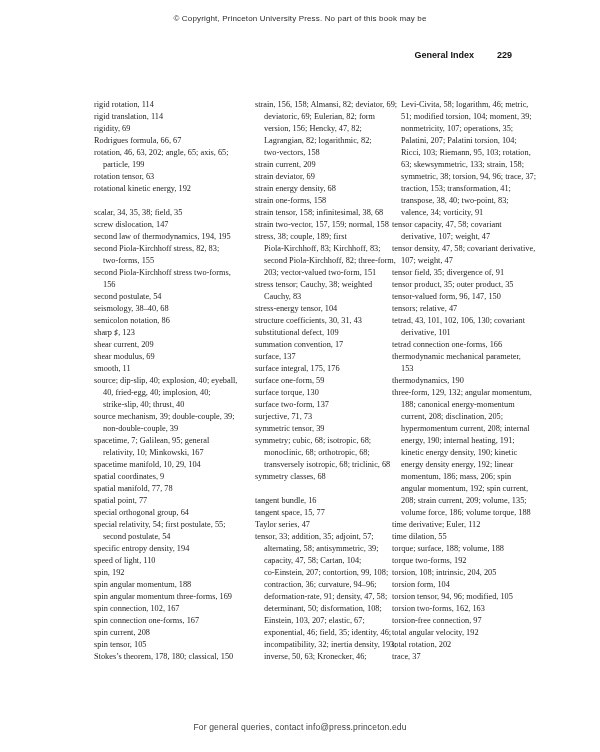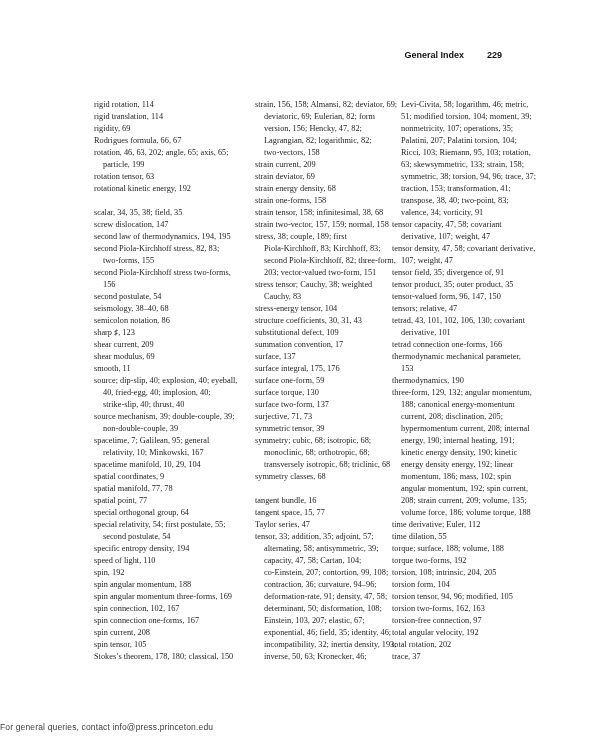--- a/index.html
+++ b/index.html
@@ -13,47 +13,49 @@
   }
   .copyright-wrap {
     position:absolute; top:13px; left:0; right:0;
   }
   .copyright {
     width:fit-content; margin:0 auto; text-align:left;
     font-family:"Liberation Sans","DejaVu Sans",sans-serif;
     font-size:8px; line-height:12px; color:#2d2d2d; letter-spacing:0.15px;
   }
   .running-head {
-    position:absolute; top:50px; right:98px;
+    position:absolute; top:50px; right:88px;
     display:flex; align-items:baseline; gap:23px;
     font-family:"Liberation Sans","DejaVu Sans",sans-serif;
     font-size:9px; font-weight:bold; color:#111;
   }
   .col {
     position:absolute; top:99px;
     font-size:8.3px; line-height:12px;
     color:#1d1d1d;
     margin-left:20px;
   }
   .col1 { left:74px; }
   .col2 { left:235px; }
   .col3 { left:372px; }
   .idx-line { height:12px; white-space:nowrap; }
   .idx-line.cont { padding-left:9px; }
   .footer {
     position:absolute; top:722px; left:0; right:0;
+    text-align:center;
     font-family:"Liberation Sans","DejaVu Sans",sans-serif;
     font-size:8.5px; color:#3c3c3c; letter-spacing:0.15px;
   }
 </style>
 </head>
 <body>
 
 <div class="copyright-wrap">
   <div class="copyright">
+    <div>© Copyright, Princeton University Press. No part of this book may be</div>
   </div>
 </div>
 
 <div class="running-head">
   <span>General Index</span>
   <span>229</span>
 </div>
 
 <div class="col col1">
     <div class="idx-line">rigid rotation, 114</div>
@@ -178,21 +180,21 @@
     <div class="idx-line">thermodynamic mechanical parameter,</div>
     <div class="idx-line cont">153</div>
     <div class="idx-line">thermodynamics, 190</div>
     <div class="idx-line">three-form, 129, 132; angular momentum,</div>
     <div class="idx-line cont">188; canonical energy-momentum</div>
     <div class="idx-line cont">current, 208; disclination, 205;</div>
     <div class="idx-line cont">hypermomentum current, 208; internal</div>
     <div class="idx-line cont">energy, 190; internal heating, 191;</div>
     <div class="idx-line cont">kinetic energy density, 190; kinetic</div>
     <div class="idx-line cont">energy density energy, 192; linear</div>
-    <div class="idx-line cont">momentum, 186; mass, 102; spin</div>
+    <div class="idx-line cont">momentum, 186; mass, 206; spin</div>
     <div class="idx-line cont">angular momentum, 192; spin current,</div>
     <div class="idx-line cont">208; strain current, 209; volume, 135;</div>
     <div class="idx-line cont">volume force, 186; volume torque, 188</div>
     <div class="idx-line">time derivative; Euler, 112</div>
     <div class="idx-line">time dilation, 55</div>
     <div class="idx-line">torque; surface, 188; volume, 188</div>
     <div class="idx-line">torque two-forms, 192</div>
     <div class="idx-line">torsion, 108; intrinsic, 204, 205</div>
     <div class="idx-line">torsion form, 104</div>
     <div class="idx-line">torsion tensor, 94, 96; modified, 105</div>

